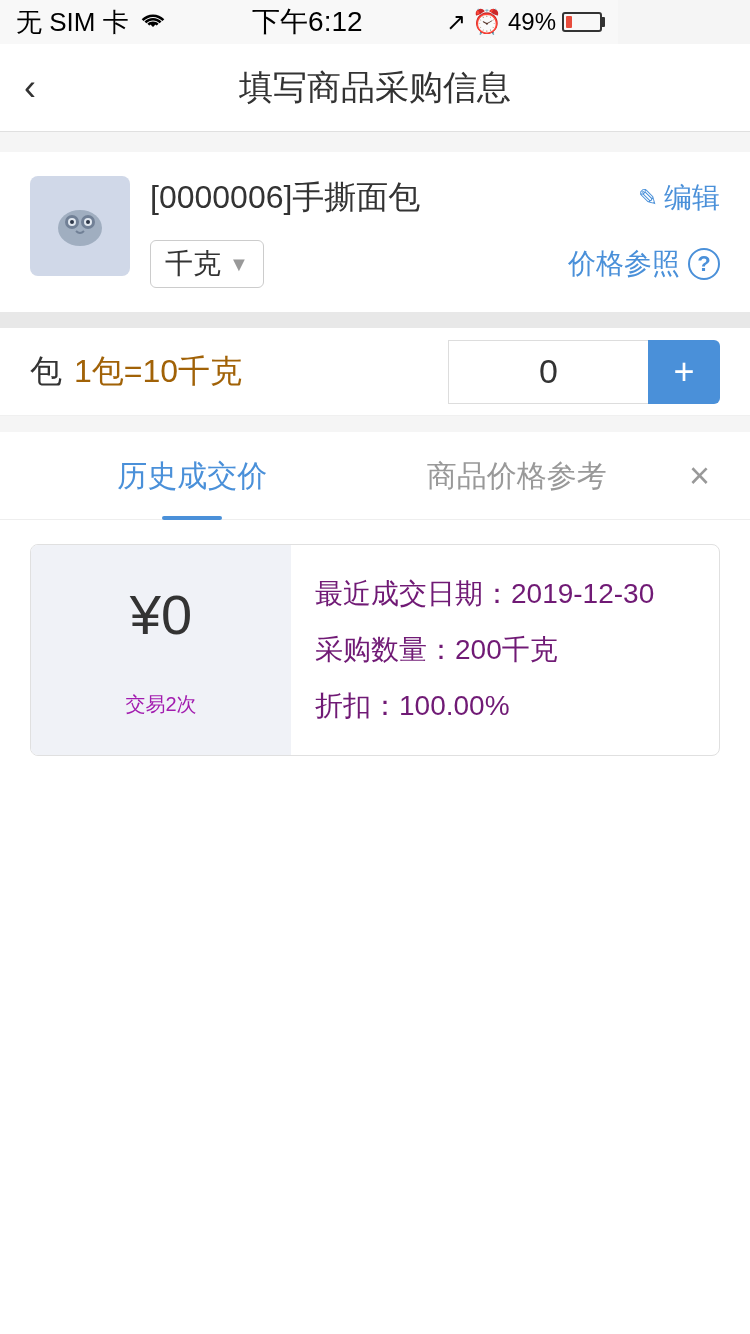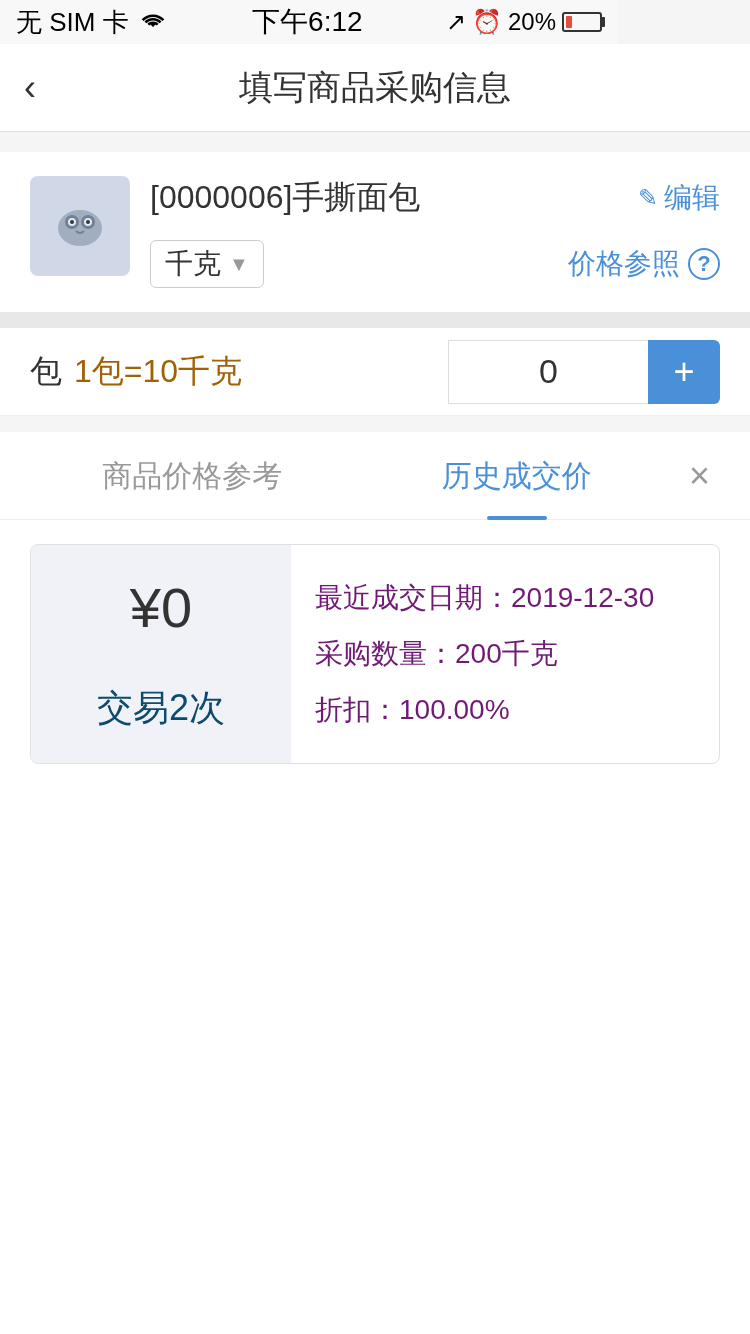--- a/index.html
+++ b/index.html
@@ -314,22 +314,22 @@
       justify-content: center;
       padding: 30px 20px;
     }
     .history-price {
       font-size: 56px;
       color: #333;
       font-weight: 400;
       margin-bottom: 8px;
     }
     .history-trades {
-      font-size: 36px;
-      color: #0c4a6e;
+      font-size: 20px;
+      color: #a21caf;
       margin-top: 36px;
     }
     .history-right {
       flex: 1;
       padding: 30px 24px;
       display: flex;
       flex-direction: column;
       justify-content: center;
       gap: 18px;
     }
@@ -356,21 +356,21 @@
         <path d="M16 12.5c-2.2 0-4.2.9-5.6 2.3l1.8 1.8c1-1 2.4-1.6 3.8-1.6s2.8.6 3.8 1.6l1.8-1.8c-1.4-1.4-3.4-2.3-5.6-2.3z" fill="#000"></path>
         <path d="M16 9C12.7 9 9.7 10.3 7.5 12.5l1.8 1.8C11 12.6 13.4 11.5 16 11.5s5 1.1 6.7 2.8l1.8-1.8C22.3 10.3 19.3 9 16 9z" fill="#000"></path>
         <path d="M16 5.5C11.6 5.5 7.6 7.3 4.7 10.2l1.8 1.8C8.9 9.7 12.3 8 16 8s7.1 1.7 9.5 4l1.8-1.8C24.4 7.3 20.4 5.5 16 5.5z" fill="#000"></path>
       </svg>
     </span>
   </div>
   <div class="status-center">下午6:12</div>
   <div class="status-right">
     <span>↗</span>
     <span>⏰</span>
-    <span>20%</span>
+    <span>49%</span>
     <span class="battery-icon">
       <span class="battery-body">
         <span class="battery-fill"></span>
       </span>
     </span>
   </div>
 </div>
 
 <div class="nav-bar">
   <div class="nav-back">‹</div>
@@ -424,22 +424,22 @@
     <span class="qty-conversion">1包=10千克</span>
   </div>
   <div class="qty-input-wrap">
     <input class="qty-input" type="text" value="0" style="">
     <button class="qty-plus-btn">+</button>
   </div>
 </div>
 
 <div class="tab-section">
   <div class="tab-header">
+    <div class="tab-item active">历史成交价</div>
     <div class="tab-item">商品价格参考</div>
-    <div class="tab-item active">历史成交价</div>
     <div class="tab-close">×</div>
   </div>
 
   <div class="history-content">
     <div class="history-card">
       <div class="history-left">
         <div class="history-price">
           <span>¥</span><span>0</span>
         </div>
         <div class="history-trades">交易2次</div>

